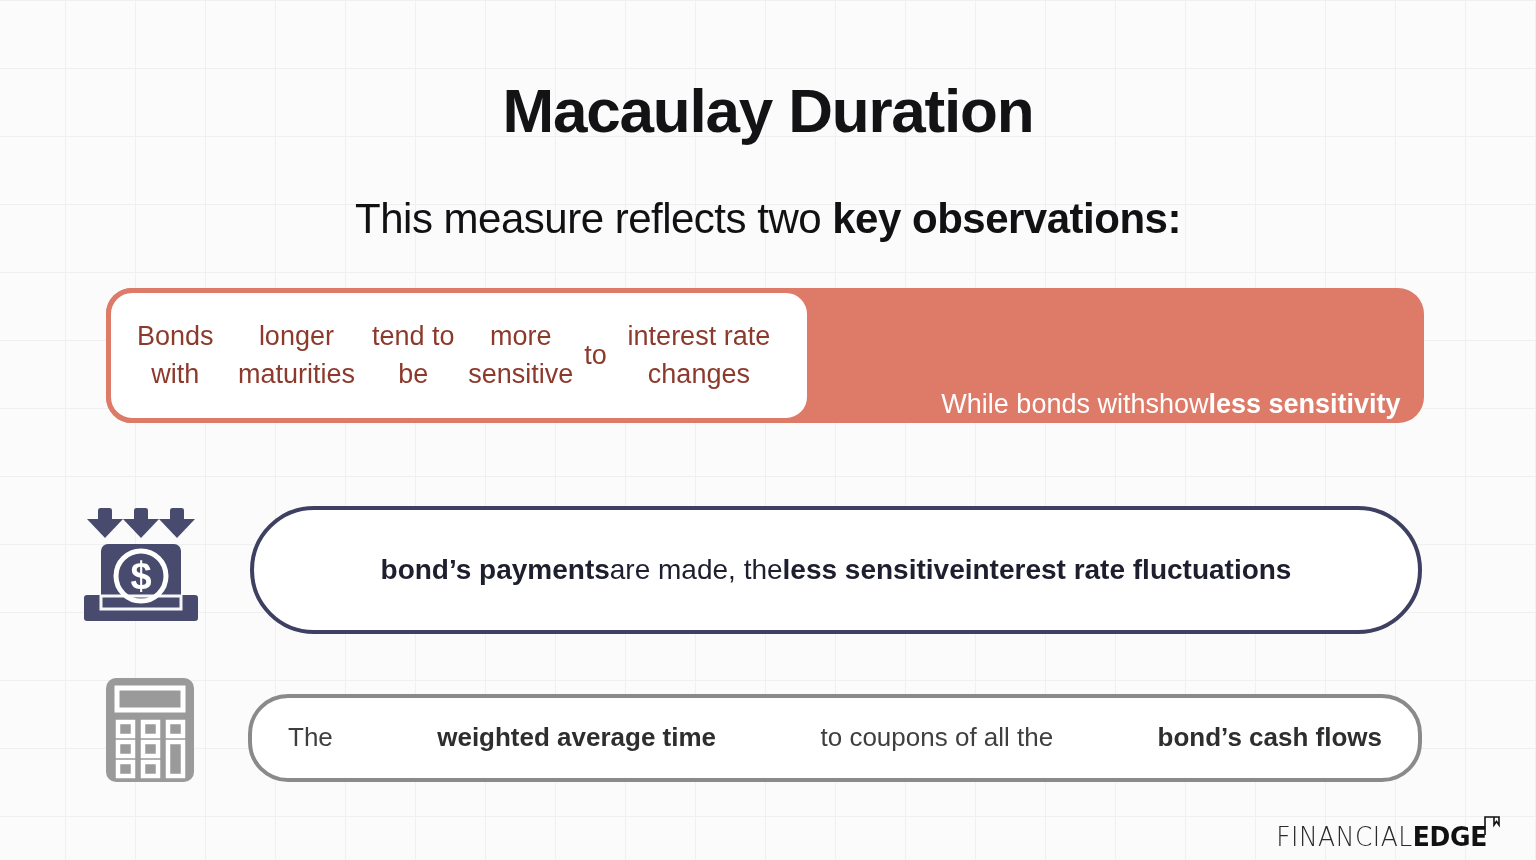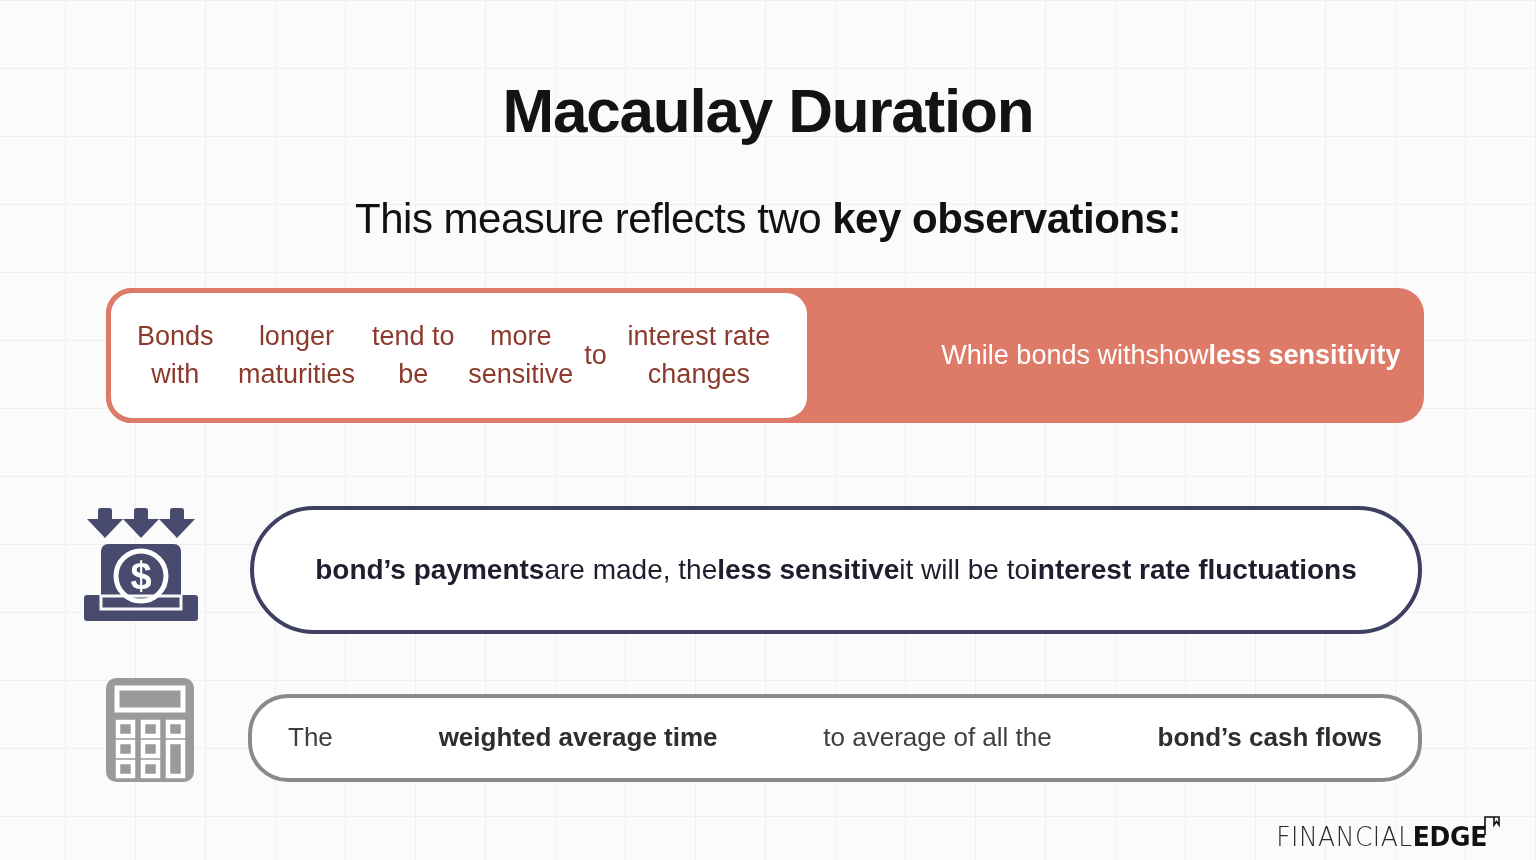--- a/index.html
+++ b/index.html
@@ -62,21 +62,21 @@
     background:#dd7a68;
     border-radius:26px;
   }
   .coral-text {
     position:absolute;
     left:812px;
     top:0;
     width:506px;
     height:100%;
     display:flex;
-    align-items:center;
+    align-items:flex-end;
     justify-content:center;
     text-align:center;
     color:#ffffff;
     font-size:27px;
     line-height:1.38;
     padding:0 12px;
   }
   .coral-text b { font-weight:bold; }
 
   .white-card {
@@ -229,21 +229,20 @@
 
     <circle cx="57" cy="70" r="25" fill="none" stroke="#ffffff" stroke-width="5"></circle>
     <text x="57" y="83" font-family="'Liberation Sans', sans-serif" font-size="38" font-weight="bold" fill="#ffffff" text-anchor="middle">$</text>
   </svg>
 </div>
 
 <div class="pill pill-navy">
     <b>bond’s payments</b>
     <span> are made, the </span>
     <b>less sensitive</b>
-    <span> it will be to </span>
     <b>interest rate fluctuations</b>
   </div>
 
 <div class="icon-box icon-calc">
   <svg viewBox="0 0 88 104" width="88" height="104" aria-hidden="true">
     <rect x="0" y="0" width="88" height="104" rx="10" fill="#9a9a9a"></rect>
 
     <rect x="11" y="10" width="66" height="22" fill="none" stroke="#ffffff" stroke-width="5"></rect>
 
     <rect x="12" y="44" width="15" height="14" fill="none" stroke="#ffffff" stroke-width="4.5"></rect>
@@ -256,21 +255,21 @@
     <rect x="12" y="84" width="15" height="14" fill="none" stroke="#ffffff" stroke-width="4.5"></rect>
     <rect x="37" y="84" width="15" height="14" fill="none" stroke="#ffffff" stroke-width="4.5"></rect>
 
     <rect x="62" y="64" width="15" height="34" fill="none" stroke="#ffffff" stroke-width="4.5"></rect>
   </svg>
 </div>
 
 <div class="pill pill-gray">
     <span>The </span>
     <b>weighted average time</b>
-    <span> to average of all the </span>
+    <span> to coupons of all the </span>
     <b>bond’s cash flows</b>
   </div>
 
 <div class="logo">
   <span class="logo-thin">FINANCIAL</span>
   <span class="logo-bold">EDGE</span>
   <span class="logo-flag">
     <svg width="16" height="20" viewBox="0 0 16 20" aria-hidden="true">
       <path d="M1 19 L1 1 L15 1 L15 9 L12.5 5.5 L10 9 L10 1" fill="none" stroke="#111111" stroke-width="1.6"></path>
     </svg>

